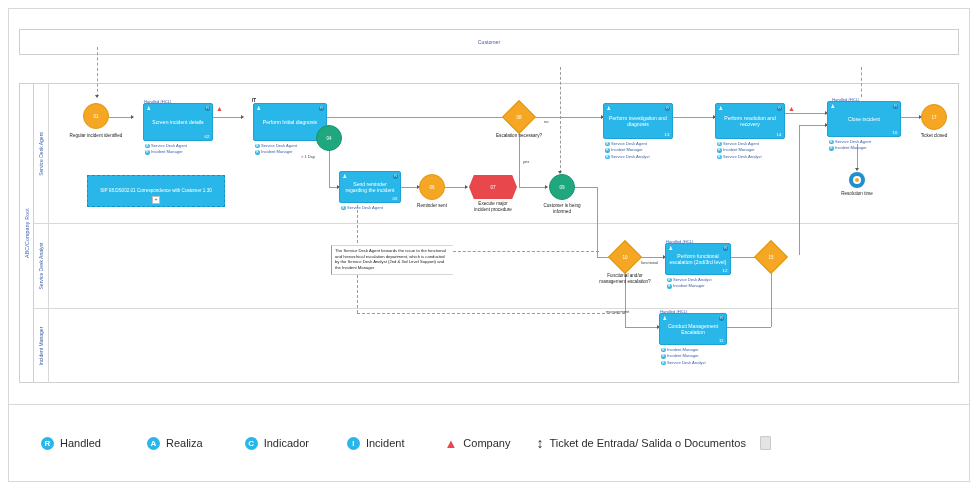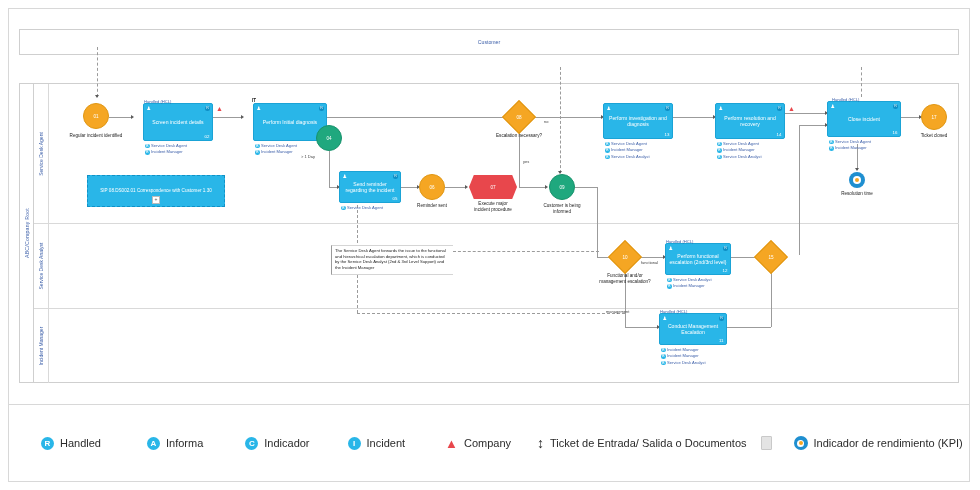--- a/index.html
+++ b/index.html
@@ -411,43 +411,35 @@
 
   </div>
 
   <div class="legend">
     <div class="lg-item" style="margin-left:32px;">
       <span class="lg-dot">R</span>
       <span>Handled</span>
     </div>
     <div class="lg-item" style="margin-left:46px;">
       <span class="lg-dot">A</span>
-      <span>Informa</span>
+      <span>Realiza</span>
     </div>
     <div class="lg-item" style="margin-left:42px;">
       <span class="lg-dot">C</span>
       <span>Indicador</span>
     </div>
     <div class="lg-item" style="margin-left:38px;">
       <span class="lg-dot">I</span>
       <span>Incident</span>
     </div>
     <div class="lg-item" style="margin-left:40px;">
       <span style="color:#e8474c;font-size:13px;line-height:1;">▲</span>
       <span>Company</span>
     </div>
     <div class="lg-item" style="margin-left:26px;">
       <span style="font-size:14px;line-height:1;">↕</span>
       <span class="lg-two">Ticket de Entrada/ Salida o Documentos</span>
     </div>
     <div class="lg-item" style="margin-left:14px;">
       <span class="lg-doc"></span>
     </div>
-    <div class="lg-item" style="margin-left:22px;">
-      <span class="lg-kpi">
-          <i>
-            <b></b>
-          </i>
-        </span>
-      <span class="lg-two">Indicador de rendimiento (KPI)</span>
-    </div>
   </div>
 </div>
 
 </body></html>

